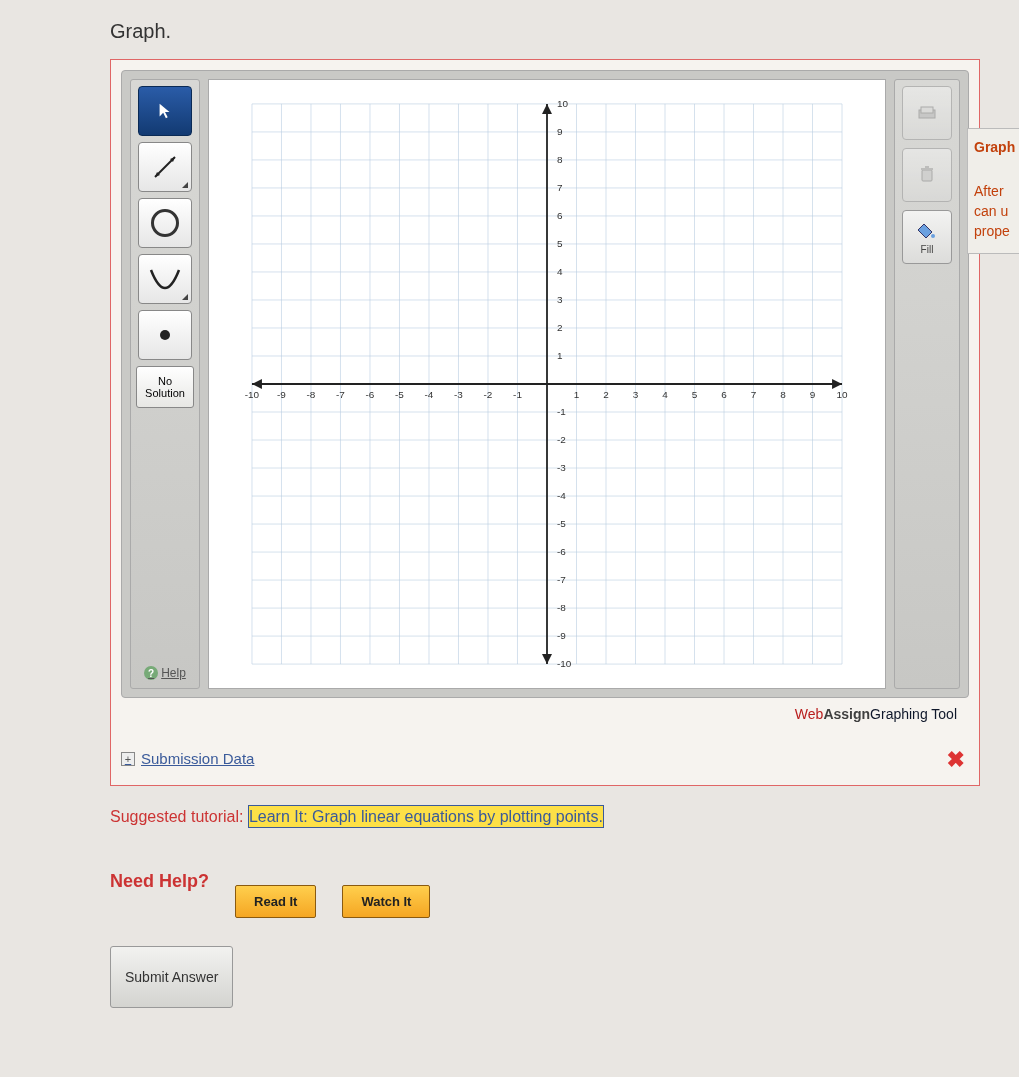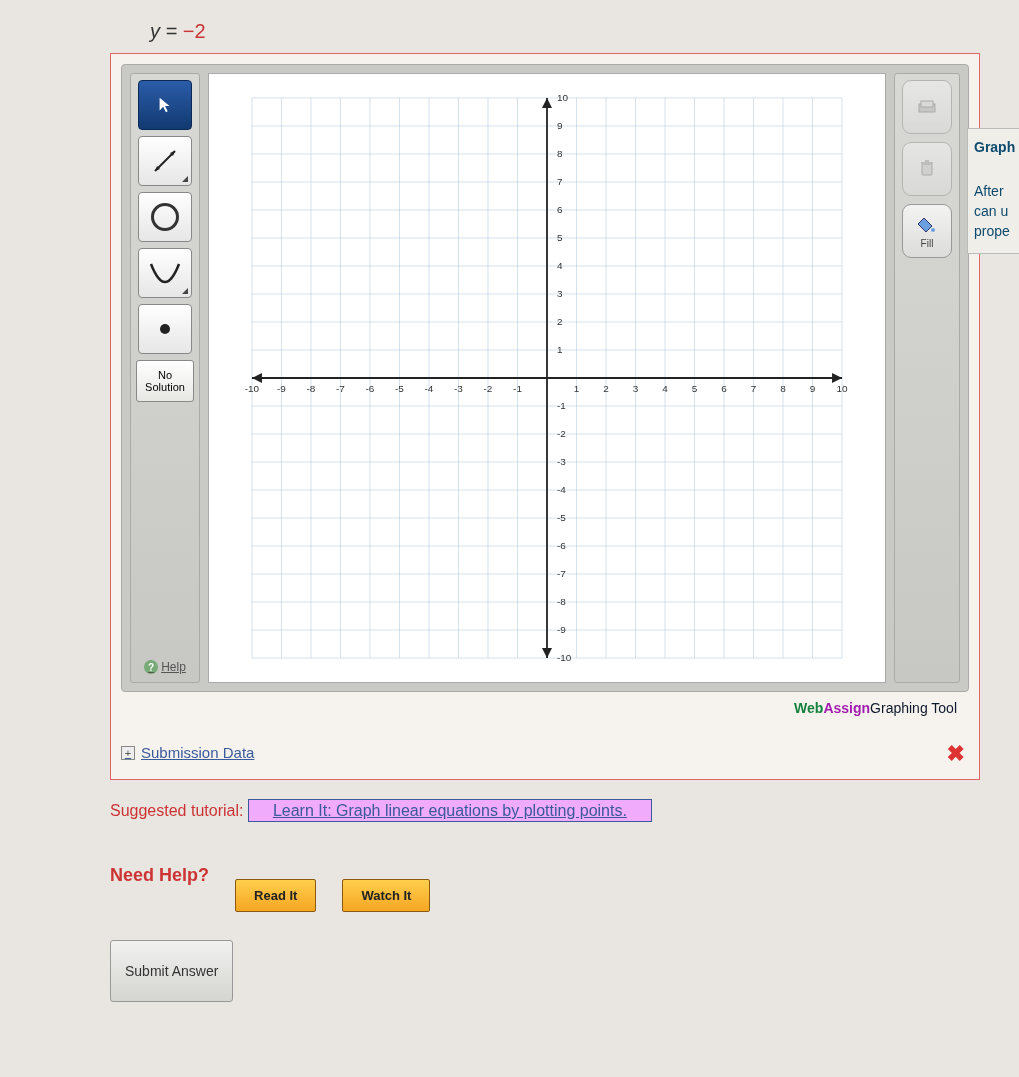--- a/index.html
+++ b/index.html
@@ -117,35 +117,35 @@
     border-radius: 3px;
     display: flex;
     flex-direction: column;
     align-items: center;
     padding: 6px 4px;
     gap: 8px;
   }
   .r-btn {
     width: 50px; height: 54px;
     background: linear-gradient(#f3f3f2,#dcdcda);
-    border: 1px solid #999; border-radius: 9px;
+    border: 1px solid #999; border-radius: 4px;
     display: flex; flex-direction: column; align-items: center; justify-content: center;
     cursor: pointer; font-size: 10px; color: #444; gap: 2px;
   }
   .r-btn .ico { width: 22px; height: 22px; display: flex; align-items: center; justify-content: center;}
   .r-btn.disabled { opacity: .55; }
   .brand {
     text-align: right;
     font-size: 14px;
     color: #333;
     padding: 8px 12px 0 0;
     font-weight: bold;
   }
-  .brand .wa1 { color: #15803d; font-weight: bold;}
-  .brand .wa2 { color: #a21caf; font-weight: bold;}
+  .brand .wa1 { color: #b91c1c; font-weight: normal;}
+  .brand .wa2 { color: #404040; font-weight: bold;}
   .brand .wa3 { color: #0f172a; font-weight: normal;}
   .submission {
     margin-top: 28px;
     font-size: 15px;
     color: #3a5a9a;
     text-decoration: underline;
     cursor: pointer;
     display: inline-flex; align-items: center; gap: 6px;
   }
   .submission .plus {
@@ -156,21 +156,21 @@
   .wrongmark {
     position: absolute; right: 14px; bottom: 12px;
     color: #d33; font-weight: bold; font-size: 22px;
   }
   .tutorial {
     margin-top: 22px; font-size: 16px;
   }
   .tutorial .lbl { color: #c33; }
   .tutorial .tlink {
     color: #3a5a9a; border: 1px solid #3a5a9a;
-    background: #f0abfc; padding: 2px 24px; cursor: pointer; text-decoration: underline;
+    background: #fde047; padding: 2px 0; cursor: pointer;
   }
   .need-help {
     margin-top: 18px; display: flex; align-items: center; gap: 26px;
   }
   .need-help .lbl { color: #c33; font-weight: bold; font-size: 18px; }
   .help-btn {
     background: linear-gradient(#ffcf4d,#f5a623);
     border: 1px solid #8a5a10; border-radius: 2px;
     padding: 8px 18px; font-size: 13px; font-weight: bold;
     color: #222; cursor: pointer; margin-top: 41px;
@@ -182,32 +182,30 @@
     background: linear-gradient(#f2f2f0,#d4d4d0);
     border: 1px solid #999; border-radius: 3px;
     padding: 22px 14px; font-size: 14px; color: #333;
     cursor: pointer;
   }
   .sidebar-hint {
     position: absolute; right: 0; top: 128px;
     background: #f0eee9; border: 1px solid #bbb;
     border-right: none;
     width: 52px; padding: 10px 6px;
-    font-size: 14px; color: #0c4a6e;
+    font-size: 14px; color: #c2410c;
   }
   .sidebar-hint .h1 { font-weight: bold; margin-bottom: 28px; display:block;}
   .sidebar-hint .line { display:block; margin-bottom:4px;}
 </style>
 </head>
 <body>
 
 <div class="page">
-  <div class="equation">
-    <span>y = </span><span class="neg">−2</span>
-  </div>
+  <div class="prompt">Graph.</div>
 
   <div class="graph-area">
     <div class="tool-frame">
 
       <div class="toolbar-left">
         <div class="tool-btn selected tool-cursor">
           <svg viewBox="0 0 20 20">
               <path d="M4 2 L4 16 L8 12 L11 18 L13 17 L10 11 L15 11 Z" fill="#fff"></path>
             </svg>
         </div>

